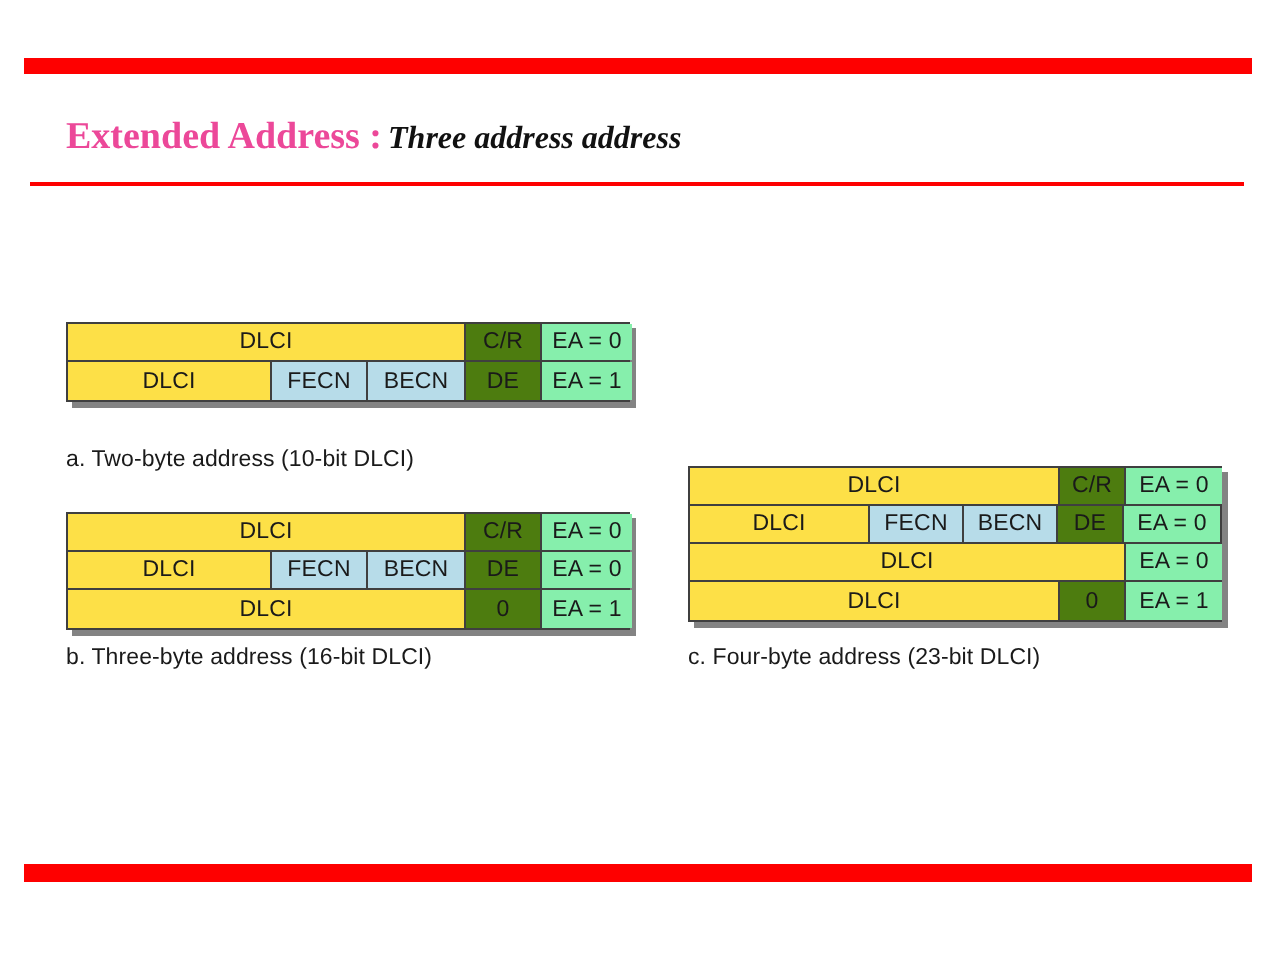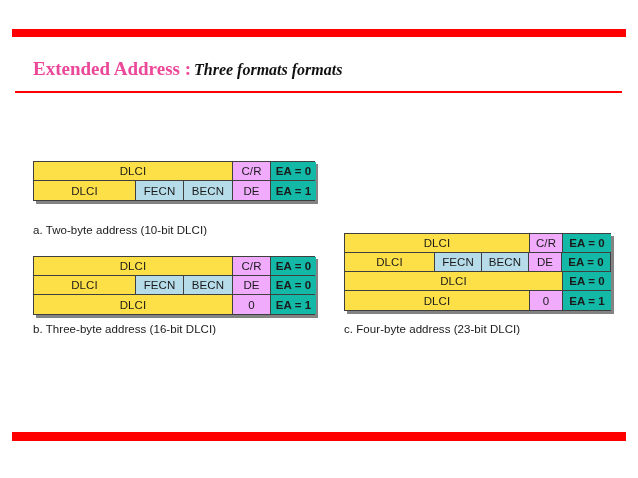--- a/index.html
+++ b/index.html
@@ -90,22 +90,22 @@
     font-size: 11.5px;
     color: #1a1a1a;
     letter-spacing: 0.1px;
     white-space: nowrap;
     overflow: hidden;
     height: 100%;
   }
   .cell:last-child { border-right: none; }
   .c-white  { background: #fde047; }
   .c-blue   { background: #b7dce9; }
-  .c-pink   { background: #f0abfc; }
-  .c-yellow { background: #14b8a6; font-weight: 700; }
+  .c-pink   { background: #4d7c0f; }
+  .c-yellow { background: #86efac; font-weight: 400; }
 
   
   .caption {
     position: absolute;
     font-size: 11.5px;
     color: #1a1a1a;
     white-space: nowrap;
     letter-spacing: 0.05px;
   }
 
@@ -118,21 +118,21 @@
 
   #table-c { left: 344px; top: 233px; width: 267px; }
   #cap-c   { left: 344px; top: 323px; }
 </style>
 </head>
 <body>
 
 <div class="rule-top"></div>
 
 <div class="title">
-  <span class="t-main">Extended Address :</span><span class="t-sub">Three formats formats</span>
+  <span class="t-main">Extended Address :</span><span class="t-sub">Three address address</span>
 </div>
 
 <div class="rule-title"></div>
 
 <div class="fmt-table" id="table-a">
     <div class="fmt-row">
       <div class="cell c-white" style="width: 199px; flex: 0 0 199px;">DLCI</div>
       <div class="cell c-pink" style="width: 38px; flex: 0 0 38px;">C/R</div>
       <div class="cell c-yellow" style="width: 45px; flex: 0 0 45px;">EA = 0</div>
     </div>

